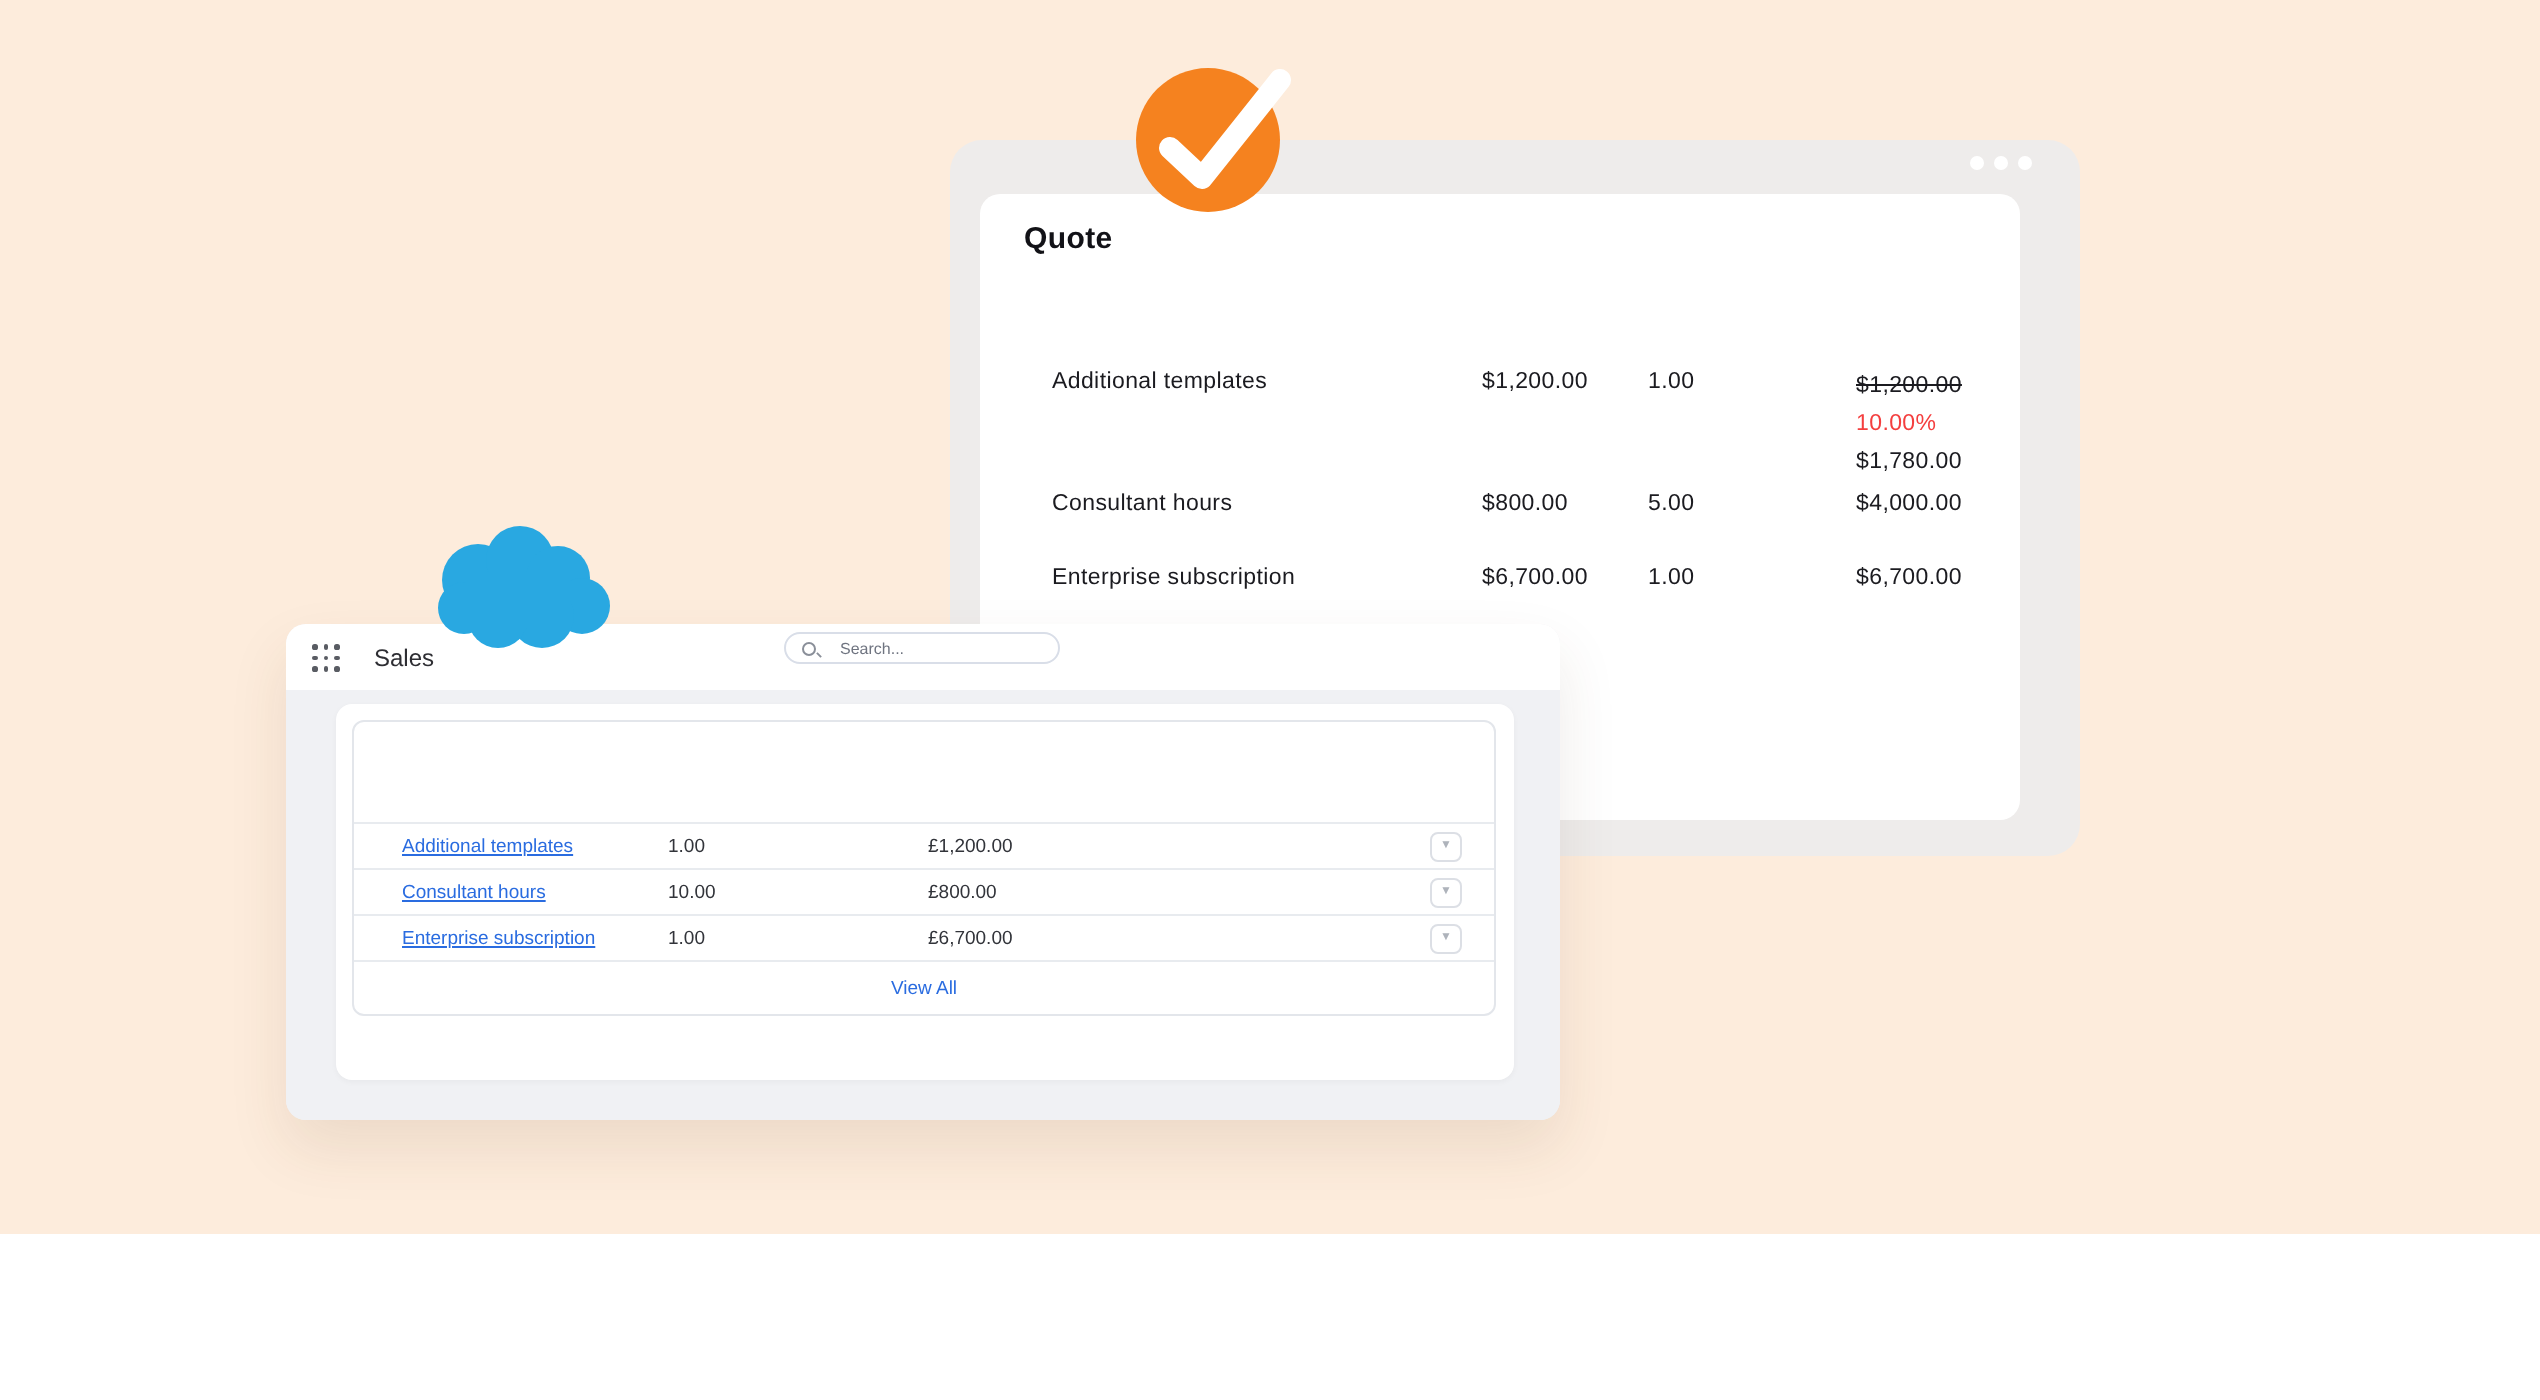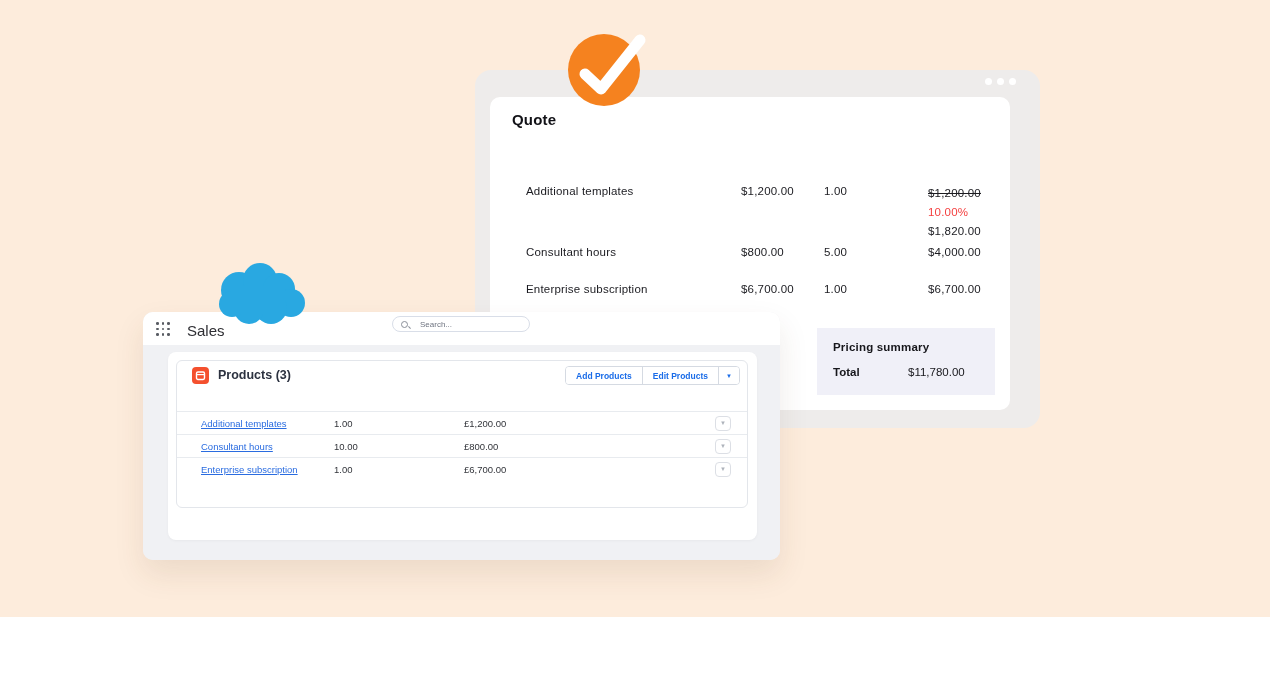--- a/index.html
+++ b/index.html
@@ -53,21 +53,21 @@
   }
   .topbar {
     position:absolute; left:0; top:0; width:637px; height:33px;
     background:#ffffff; border-radius:10px 10px 0 0;
   }
   .waffle {
     position:absolute; left:13px; top:10px; width:14px; height:14px;
     display:grid; grid-template-columns:repeat(3,1fr); gap:2.5px;
   }
   .waffle i { width:2.6px; height:2.6px; border-radius:50%; background:#595c63; }
-  .app-name { position:absolute; left:44px; top:10px; font-size:15px; color:#2e2e33; }
+  .app-name { position:absolute; left:44px; top:10px; font-size:12px; color:#2e2e33; }
   .searchbox {
     position:absolute; left:249px; top:4px; width:138px; height:16px;
     border:1px solid #d9dee8; border-radius:9px; background:#fff;
     display:flex; align-items:center; gap:12px; padding:0 8px;
   }
   .search-icon { width:7px; height:7px; border:1px solid #8a8f99; border-radius:50%; position:relative; flex:0 0 auto; }
   .search-icon::after { content:""; position:absolute; left:5.5px; top:5.5px; width:3px; height:1px; background:#8a8f99; transform:rotate(45deg); }
   .searchbox input { border:none; outline:none; width:100%; font-size:8px; color:#444; font-family:"Liberation Sans",sans-serif; background:transparent; }
   .searchbox input::placeholder { color:#6f7480; }
   .sales-body { position:absolute; left:0; top:33px; width:637px; height:215px; background:#f0f1f4; border-radius:0 0 10px 10px; }
@@ -131,43 +131,38 @@
       <div class="quote-title">Quote</div>
 
 
       <div class="q-grid q-row q-row-1">
         <div>Additional templates</div>
         <div>$1,200.00</div>
         <div>1.00</div>
         <div class="tot-stack">
           <div class="strike">$1,200.00</div>
           <div class="discount">10.00%</div>
-          <div>$1,820.00</div>
+          <div>$1,780.00</div>
         </div>
       </div>
 
       <div class="q-grid q-row q-row-2">
         <div>Consultant hours</div>
         <div>$800.00</div>
         <div>5.00</div>
         <div>$4,000.00</div>
       </div>
 
       <div class="q-grid q-row q-row-3">
         <div>Enterprise subscription</div>
         <div>$6,700.00</div>
         <div>1.00</div>
         <div>$6,700.00</div>
       </div>
 
-      <div class="pricing-summary">
-        <div class="ps-title">Pricing summary</div>
-        <div class="ps-label">Total</div>
-        <div class="ps-value">$11,780.00</div>
-      </div>
     </div>
   </div>
 
   <svg class="check-badge" width="100" height="95" viewBox="0 0 100 95">
     <circle cx="46" cy="45" r="36" fill="#f5821f"></circle>
     <path d="M 27 49 L 43 64 L 82 15" fill="none" stroke="#ffffff" stroke-width="11" stroke-linecap="round" stroke-linejoin="round"></path>
   </svg>
 
   <div class="sales-window">
     <div class="topbar">
@@ -186,34 +181,20 @@
       <div class="searchbox">
         <span class="search-icon"></span>
         <input type="text" placeholder="Search..." style="">
       </div>
     </div>
 
     <div class="sales-body">
       <div class="panel">
         <div class="pcard">
 
-          <div class="pcard-header">
-            <div class="product-icon">
-              <svg width="11" height="11" viewBox="0 0 11 11">
-                <rect x="1.5" y="2" width="8" height="7.5" rx="1.4" fill="none" stroke="#ffffff" stroke-width="1.4"></rect>
-                <line x1="1.5" y1="4.6" x2="9.5" y2="4.6" stroke="#ffffff" stroke-width="1.2"></line>
-              </svg>
-            </div>
-            <div class="pcard-title">Products (3)</div>
-            <div class="btn-group">
-              <button class="btn">Add Products</button>
-              <button class="btn">Edit Products</button>
-              <button class="btn btn-caret">▼</button>
-            </div>
-          </div>
 
 
           <div class="p-grid prow prow-1">
             <div class="plink">Additional templates</div>
             <div>1.00</div>
             <div>£1,200.00</div>
             <div></div>
             <button class="row-action">▼</button>
           </div>
 
@@ -226,20 +207,23 @@
           </div>
 
           <div class="p-grid prow prow-3">
             <div class="plink">Enterprise subscription</div>
             <div>1.00</div>
             <div>£6,700.00</div>
             <div></div>
             <button class="row-action">▼</button>
           </div>
 
+          <div class="pfooter">
+            <span class="view-all">View All</span>
+          </div>
 
         </div>
       </div>
     </div>
   </div>
 
   <svg class="cloud-decor" width="98" height="70" viewBox="0 0 98 70">
     <g fill="#29a8e1">
       <circle cx="26" cy="29" r="18"></circle>
       <circle cx="47" cy="19" r="17"></circle>

